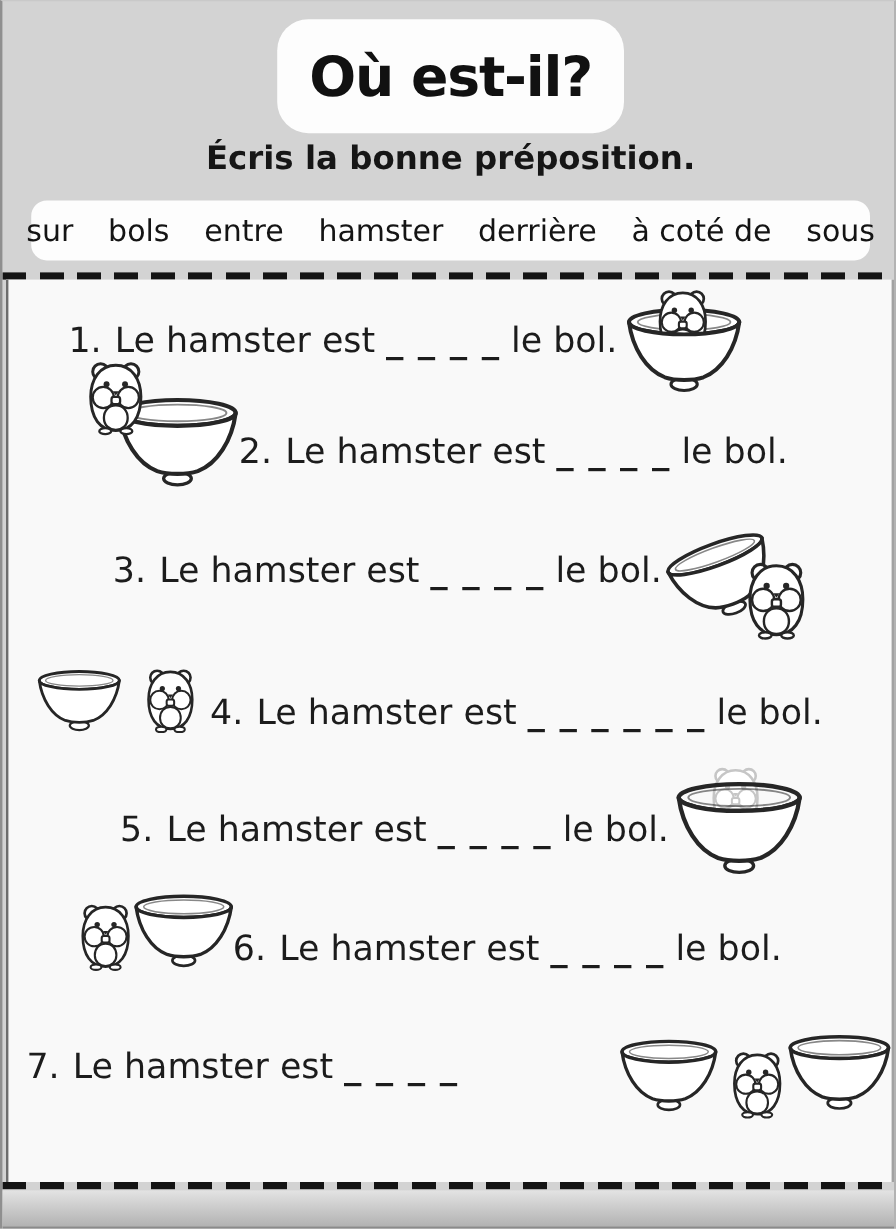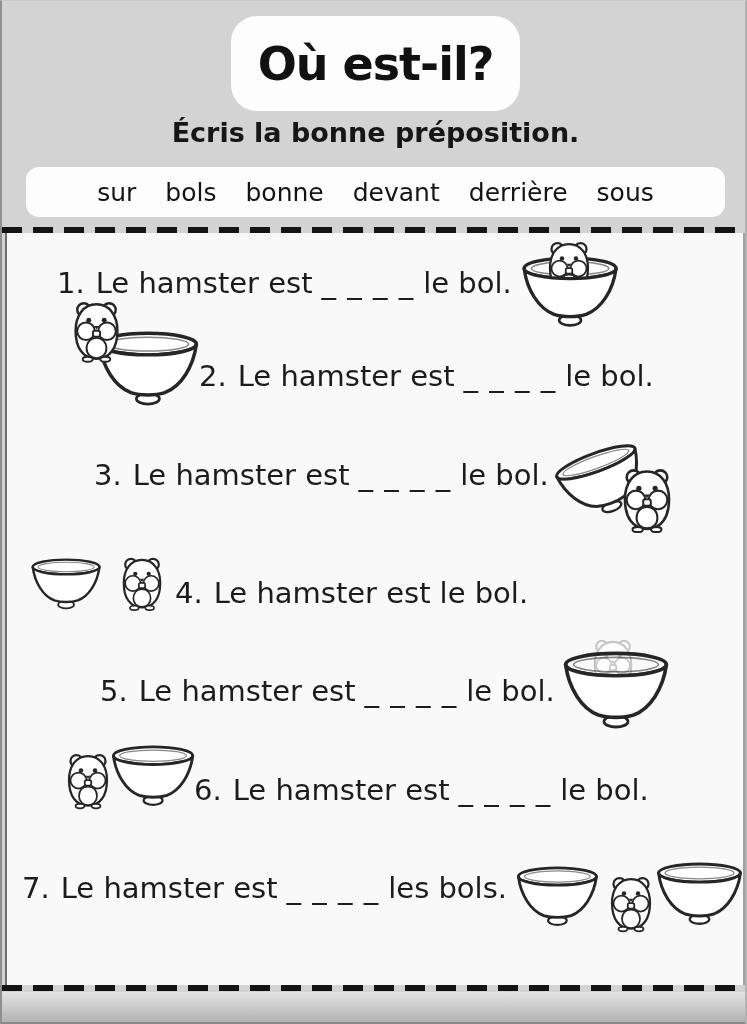--- a/index.html
+++ b/index.html
@@ -47,41 +47,42 @@
     position:absolute; left:24px; top:166px; width:699px; height:50px;
     background:var(--pill-bg); border-radius:13px;
     display:flex; align-items:center; justify-content:center; column-gap:29px;
     font-size:25px; font-weight:500; color:#141414; white-space:nowrap;
   }
   .row{
     position:absolute; display:flex; align-items:baseline; column-gap:9px;
     font-size:29px; line-height:1; color:var(--text); white-space:nowrap;
   }
   .row .num{margin-right:2px;}
-  .row .blank{letter-spacing:1px;}
+  .row .blank{letter-spacing:1px;font-weight:bold;}
   .scene{position:absolute;}
   .scene svg{overflow:visible; display:block;}
 </style>
 </head>
 <body>
 
 <div class="page">
 
   <div class="title-pill">
     <div class="title">Où est-il?</div>
   </div>
 
   <div class="subtitle">Écris la bonne préposition.</div>
 
   <div class="word-bank">
       <span>sur</span>
       <span>bols</span>
-      <span>bonne</span>
-      <span>devant</span>
+      <span>entre</span>
+      <span>hamster</span>
       <span>derrière</span>
+      <span>à coté de</span>
       <span>sous</span>
     </div>
 
   <div class="cut-line cut-top"></div>
   <div class="panel"></div>
 
   <div class="row" style="left:55px;top:268px">
     <span class="num">1.</span>
     <span>Le hamster est</span>
     <span class="blank">_ _ _ _</span>
@@ -95,39 +96,39 @@
   </div>
   <div class="row" style="left:92px;top:460px">
     <span class="num">3.</span>
     <span>Le hamster est</span>
     <span class="blank">_ _ _ _</span>
     <span>le bol.</span>
   </div>
   <div class="row" style="left:173px;top:578px">
     <span class="num">4.</span>
     <span>Le hamster est</span>
+    <span class="blank">_ _ _ _ _ _</span>
     <span>le bol.</span>
   </div>
   <div class="row" style="left:98px;top:676px">
     <span class="num">5.</span>
     <span>Le hamster est</span>
     <span class="blank">_ _ _ _</span>
     <span>le bol.</span>
   </div>
   <div class="row" style="left:192px;top:775px">
     <span class="num">6.</span>
     <span>Le hamster est</span>
     <span class="blank">_ _ _ _</span>
     <span>le bol.</span>
   </div>
   <div class="row" style="left:20px;top:873px">
     <span class="num">7.</span>
     <span>Le hamster est</span>
     <span class="blank">_ _ _ _</span>
-    <span>les bols.</span>
   </div>
 
   <div class="scene" style="left:516px;top:239px">
       <svg width="104" height="86" viewBox="0 0 104 86">
         <g transform="translate(1,16) scale(0.73)" stroke="#262626" fill="#fff" stroke-width="4.5">
     <ellipse cx="70" cy="17" rx="63" ry="14"></ellipse>
     <ellipse cx="70" cy="17" rx="53" ry="9" fill="none" stroke-width="2" opacity="0.55"></ellipse>
   </g>
         <g transform="translate(26,1) scale(0.5)" fill="#fff" stroke="#262626" stroke-width="4.5" stroke-linecap="round" stroke-linejoin="round">
     <circle cx="27" cy="16" r="12"></circle>

